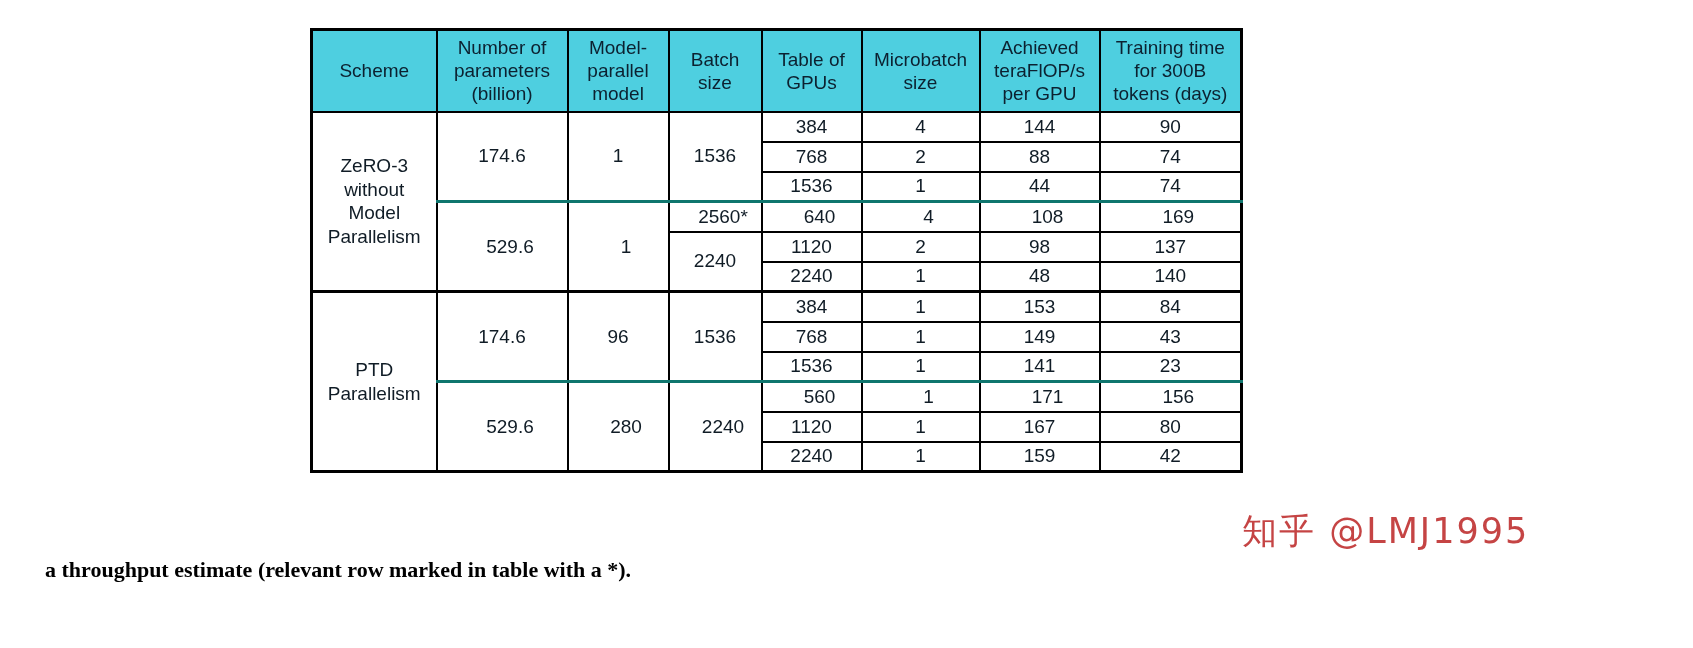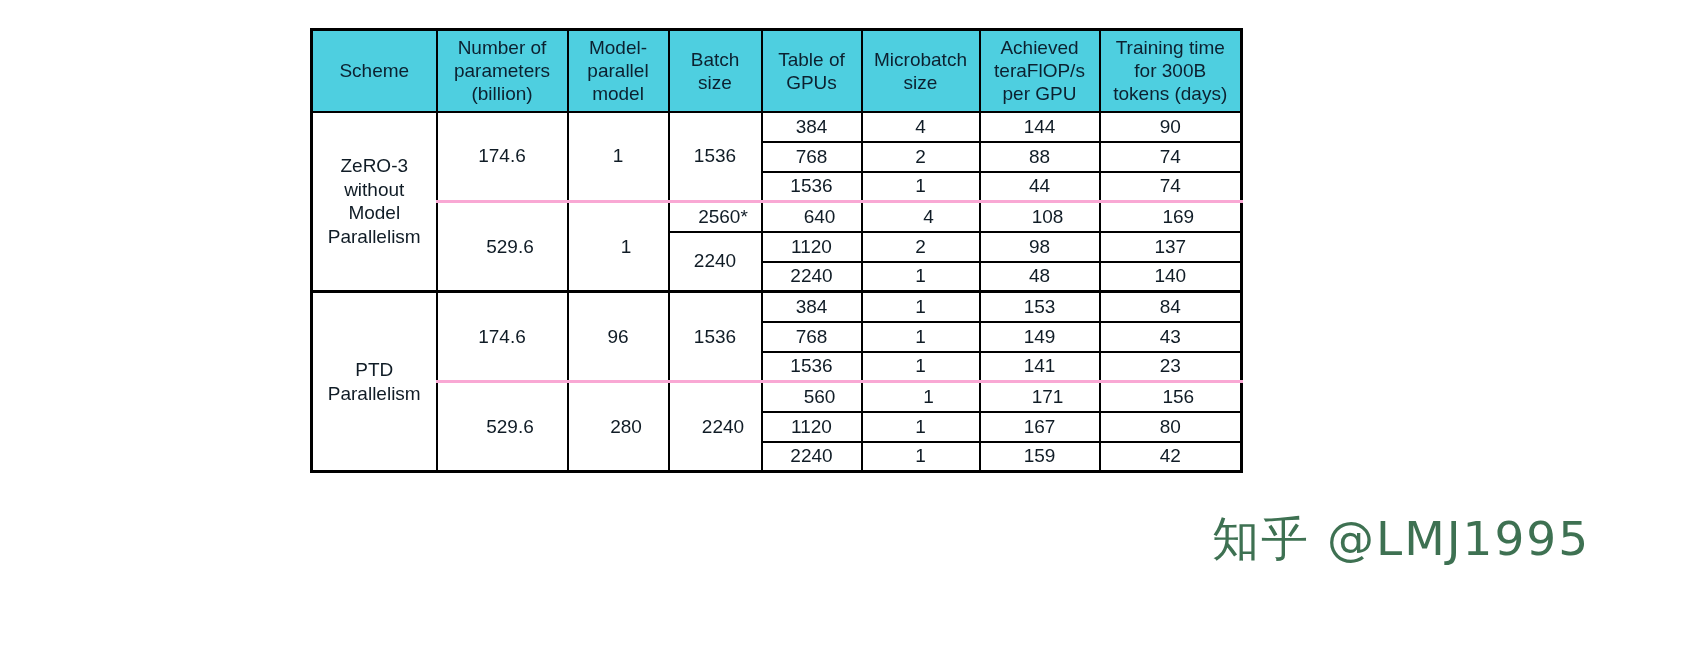--- a/index.html
+++ b/index.html
@@ -12,32 +12,32 @@
   table.data th, table.data td{
       border:2px solid #000;text-align:center;vertical-align:middle;
       color:#101c26;padding:0 4px;box-sizing:border-box;
   }
   table.data th{
       background:#4ecfe0;font-weight:400;font-size:19px;line-height:1.22;
       height:82px;color:#0c2130;
   }
   table.data td{font-size:19px;height:30px;background:#fff;}
   td.scheme{font-size:19px;line-height:1.25;}
-  tr.sub-sep td{border-top:3px solid #f9a8d4;padding-left:20px;}
+  tr.sub-sep td{border-top:3px solid #0f766e;padding-left:20px;}
   tr.grp-sep td{border-top:3px solid #000;}
 
   
   .caption{position:absolute;left:45px;top:555px;width:1560px;
       font-family:"Liberation Serif","DejaVu Serif",serif;font-weight:bold;
       color:#000;font-size:22px;line-height:29px;}
   .caption .cap-line{white-space:nowrap;}
 
   
-  .watermark{position:absolute;left:1212px;top:508px;
-      font-size:47px;color:#14532d;opacity:0.82;letter-spacing:2px;
+  .watermark{position:absolute;left:1242px;top:508px;
+      font-size:35px;color:#b91c1c;opacity:0.82;letter-spacing:2px;
       font-family:"DejaVu Sans","Liberation Sans",sans-serif;white-space:nowrap;}
 </style>
 </head>
 <body>
 
 <div id="page">
 
   <div class="tbl-wrap">
     <table class="data">
       <colgroup>
@@ -148,17 +148,18 @@
           <td>2240</td>
           <td>1</td>
           <td>159</td>
           <td>42</td>
         </tr>
       </tbody>
     </table>
   </div>
 
   <div class="caption">
+    <div class="cap-line">a throughput estimate (relevant row marked in table with a *).</div>
   </div>
 
   <div class="watermark">知乎 @LMJ1995</div>
 
 </div>
 
 </body></html>

